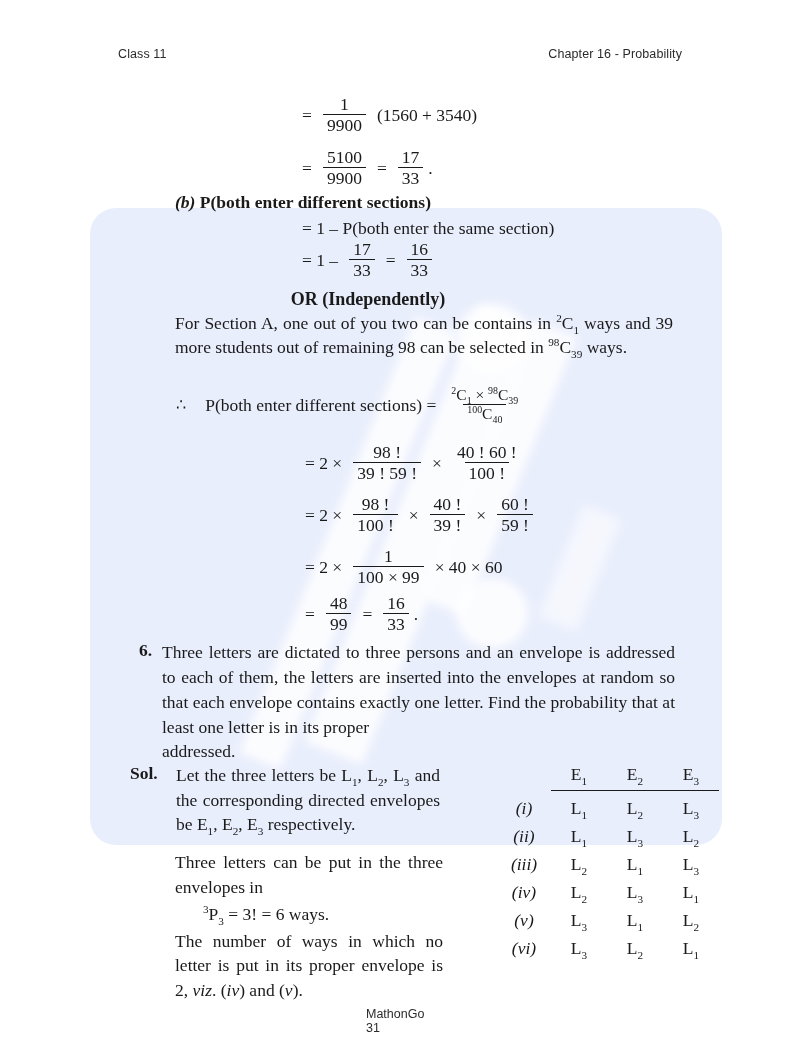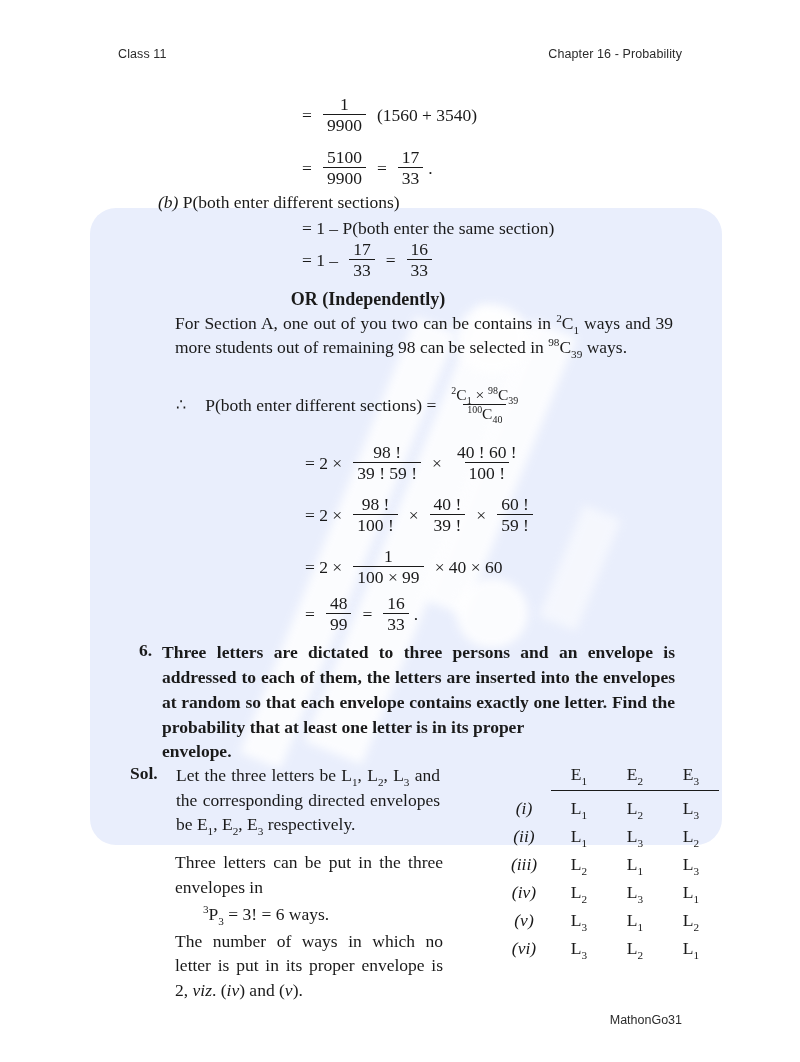--- a/index.html
+++ b/index.html
@@ -16,24 +16,24 @@
   
   .page { position:absolute; inset:0;border-radius:17px; }
 
   .runhead {
     position:absolute; top:47px; left:118px; right:118px;
     display:flex; justify-content:space-between;
     font-family:"Liberation Sans", sans-serif;
     font-size:12.5px; color:#2b2b2b; letter-spacing:.1px;
   }
   .footer {
-    position:absolute; bottom:35px; left:118px; right:118px;
+    position:absolute; bottom:27px; left:118px; right:118px;
     display:flex; justify-content:flex-end; align-items:baseline;
     font-family:"Liberation Sans", sans-serif;
-    font-size:12.5px; color:#2b2b2b;
+    font-size:12.5px; color:#2b2b2b;flex-direction:column;
   }
   .footer .brand { margin-left:248px; }
 
   
   .hl-panel {
     position:absolute; left:90px; top:208px; width:632px; height:637px;
     background:#e9eefc;
     border-radius:26px;
     overflow:hidden;
   }
@@ -63,21 +63,21 @@
   sub { font-size:.64em; vertical-align:sub; line-height:0; }
   .pre-sup { font-size:.64em; vertical-align:super; line-height:0; }
 
   .just { text-align:justify; text-justify:inter-word; }
   .bold { font-weight:bold; }
   .ital { font-style:italic; }
 
   
   .q6 { position:absolute; left:130px; top:640px; width:545px; display:flex; gap:10px; }
   .q6 .num { font-weight:bold; font-size:17.5px; width:22px; text-align:right; flex:0 0 22px;}
-  .q6 .body { font-weight:bold; font-size:17.5px; line-height:1.42; text-align:justify; }
+  .q6 .body { font-weight:normal; font-size:17.5px; line-height:1.42; text-align:justify; }
   .q6 .body span.lastline { display:block; text-align:left; }
 
   
   .sol { position:absolute; left:130px; top:763px; width:310px; display:flex; gap:8px; }
   .sol .tag { font-weight:bold; font-size:17.5px; flex:0 0 38px; }
   .sol .body { font-size:17.5px; line-height:1.40; text-align:justify; }
   .sol2 { position:absolute; left:175px; top:850px; width:268px; font-size:17.5px; line-height:1.40; text-align:justify; }
   .sol2 .center { display:block; text-align:left; padding-left:28px; margin:3px 0 2px; }
 
   
@@ -129,21 +129,21 @@
         <span class="den">9900</span>
       </span>
       <span>=</span>
       <span class="frac">
         <span class="num">17</span>
         <span class="den">33</span>
       </span>
       <span style="margin-left:-6px;">.</span>
     </div>
 
-    <div class="blk" style="left:158px; top:190px;">
+    <div class="blk" style="left:175px; top:190px;font-weight:bold;">
       <span class="ital">(b)</span>
       <span>P(both enter different sections)</span>
     </div>
 
     <div class="blk" style="left:302px; top:216px;">= 1 – P(both enter the same section)</div>
 
     <div class="blk eq" style="left:302px; top:240px;">
       <span>= 1 –</span>
       <span class="frac">
         <span class="num">17</span>
@@ -222,21 +222,21 @@
         <span class="num">16</span>
         <span class="den">33</span>
       </span>
       <span style="margin-left:-6px;">.</span>
     </div>
 
     <div class="q6">
       <div class="num">6.</div>
       <div class="body">
         <span>Three letters are dictated to three persons and an envelope is addressed to each of them, the letters are inserted into the envelopes at random so that each envelope contains exactly one letter. Find the probability that at least one letter is in its proper</span>
-        <span class="lastline">envelope.</span>
+        <span class="lastline">addressed.</span>
       </div>
     </div>
 
     <div class="sol">
       <div class="tag">Sol.</div>
       <div class="body"><span>Let the three letters be L</span><sub>1</sub><span>, L</span><sub>2</sub><span>, L</span><sub>3</sub><span> and the corresponding directed envelopes be E</span><sub>1</sub><span>, E</span><sub>2</sub><span>, E</span><sub>3</sub><span> respectively.</span>
       </div>
     </div>
 
     <div class="sol2">

